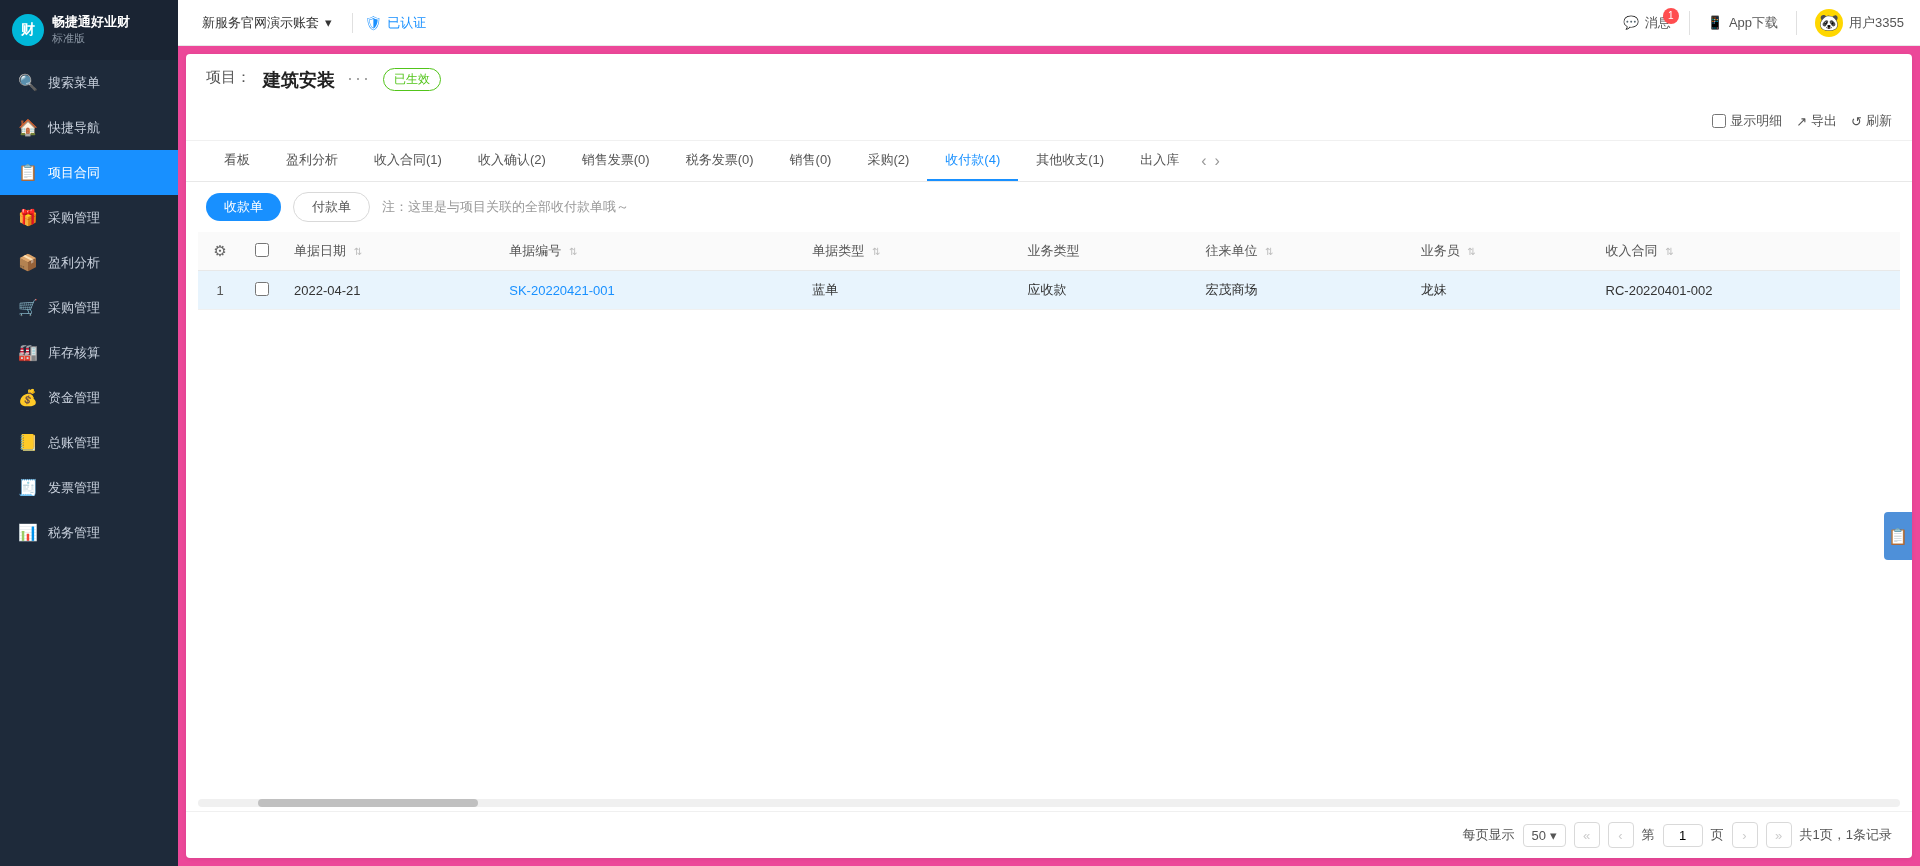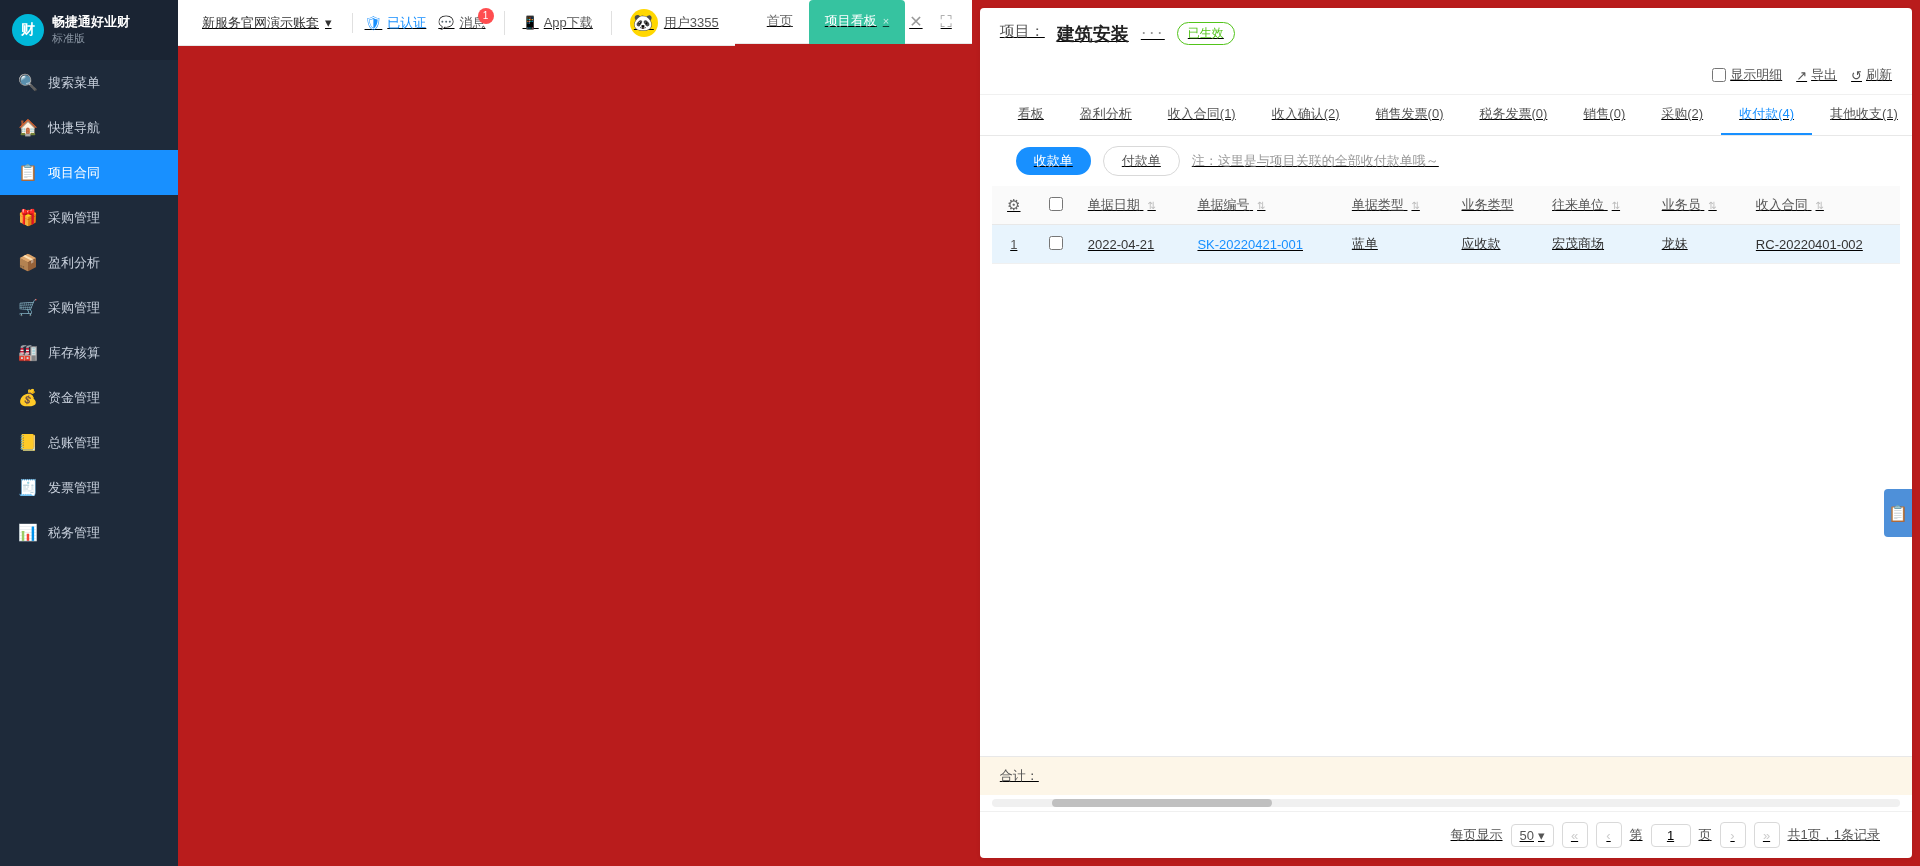--- a/index.html
+++ b/index.html
@@ -46,24 +46,24 @@
       padding: 12px 18px;
       color: #8a95a3; font-size: 12px;
       border-top: 1px solid #2d3d4e;
       cursor: pointer; display: flex; align-items: center; gap: 6px;
     }
 
     
     .main {
       flex: 1;
       display: flex;
+      flex-direction: column;
       height: 100%;
       overflow: hidden;
-      background: #b91c1c;
-      text-decoration: underline;
+      background: #ec4899;
     }
 
     
     .topbar {
       height: 46px;
       background: #fff;
       display: flex;
       align-items: center;
       padding: 0 16px;
       border-bottom: 1px solid #e8e8e8;
@@ -169,21 +169,21 @@
       font-size: 13px; color: #555;
       cursor: pointer; white-space: nowrap;
       border-bottom: 2px solid transparent;
     }
     .sub-tab.active { color: #1890ff; border-bottom: 2px solid #1890ff; font-weight: 500; }
     .sub-tab-nav { color: #999; cursor: pointer; padding: 8px 4px; font-size: 16px; }
 
     
     .filter-bar {
       display: flex; align-items: center;
-      padding: 10px 36px; gap: 12px;
+      padding: 10px 20px; gap: 12px;
       flex-shrink: 0;
     }
     .filter-btn {
       padding: 5px 18px; border-radius: 16px;
       border: none; cursor: pointer; font-size: 13px;
     }
     .filter-btn.active { background: #1890ff; color: #fff; }
     .filter-btn.inactive { background: #fff; color: #555; border: 1px solid #d9d9d9; }
     .filter-note { color: #999; font-size: 13px; }
 
@@ -239,21 +239,21 @@
     }
     .h-scrollbar-thumb {
       position: absolute;
       left: 60px; width: 220px; height: 8px;
       background: #c0c0c0; border-radius: 4px;
     }
 
     
     .pagination {
       display: flex; align-items: center; justify-content: flex-end;
-      padding: 10px 32px; gap: 8px;
+      padding: 10px 20px; gap: 8px;
       border-top: 1px solid #f0f0f0;
       font-size: 13px; color: #555;
       flex-shrink: 0;
     }
     .page-size-select {
       display: flex; align-items: center; gap: 4px;
       border: 1px solid #d9d9d9; border-radius: 4px;
       padding: 3px 8px; cursor: pointer; background: #fff;
     }
     .page-nav-btn {
@@ -367,33 +367,20 @@
         <span>App下载</span>
       </div>
       <div class="topbar-divider"></div>
       <div class="topbar-action" style="gap:6px;">
         <div class="user-avatar">🐼</div>
         <span>用户3355</span>
       </div>
     </div>
   </div>
 
-  <div class="tabs-bar">
-    <div class="tab">
-      <span>首页</span>
-    </div>
-    <div class="tab active">
-      <span>项目看板</span>
-      <span class="tab-close">×</span>
-    </div>
-    <div class="tabs-right">
-      <span class="tabs-btn">✕</span>
-      <span class="tabs-btn">⛶</span>
-    </div>
-  </div>
 
   <div class="content" style="position:relative;">
 
     <div class="project-header">
       <span style="font-size:15px;color:#555;">项目：</span>
       <span class="project-title">建筑安装</span>
       <span class="project-more">···</span>
       <span class="status-badge">已生效</span>
       <div class="project-actions">
         <label class="checkbox-label">
@@ -509,23 +496,20 @@
             <td>蓝单</td>
             <td>应收款</td>
             <td>宏茂商场</td>
             <td>龙妹</td>
             <td>RC-20220401-002</td>
           </tr>
         </tbody>
       </table>
     </div>
 
-    <div class="total-row">
-      <span>合计：</span>
-    </div>
 
     <div class="scrollbar-row">
       <div class="h-scrollbar">
         <div class="h-scrollbar-thumb"></div>
       </div>
     </div>
 
     <div class="pagination">
       <span>每页显示</span>
       <div class="page-size-select">

